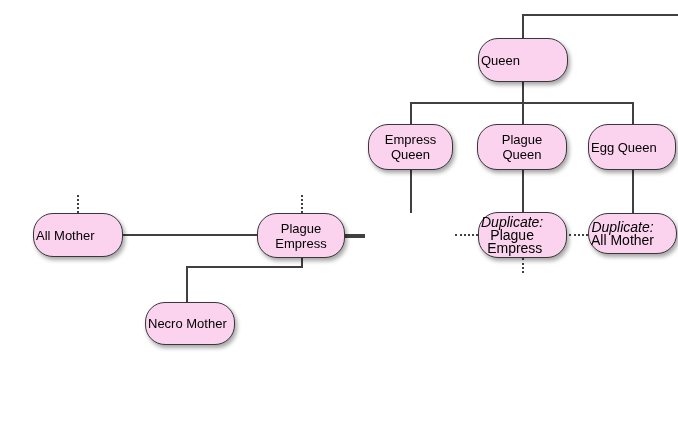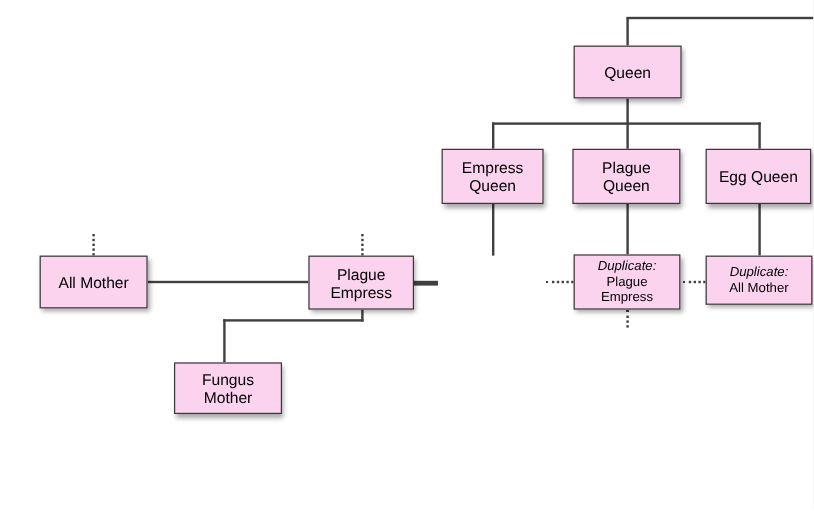--- a/index.html
+++ b/index.html
@@ -9,31 +9,31 @@
     background:#ffffff;
     overflow:hidden;
     font-family:"Liberation Sans", sans-serif;
     color:#000;
   }
   .node{
     position:absolute;
     box-sizing:border-box;
     background:var(--node-fill,#fbd3ee);
     border:1.5px solid var(--node-border,#383838);
-    border-radius:0;
+    border-radius:20px;
     box-shadow:2px 3px 4px rgba(0,0,0,0.35);
     display:flex;
     align-items:center;
-    justify-content:center;
+    justify-content:flex-start;
     text-align:center;
     font-size:13px;
     line-height:15px;
     padding:2px;
   }
-  .node.small{font-size:11px;line-height:13px;}
+  .node.small{font-size:14px;line-height:13px;}
   .node .prefix{font-style:italic;display:block;}
   .node .lbl{display:block;}
   .node .lbl.narrow{max-width:50px;margin:0 auto;}
   .edge{position:absolute;background:var(--edge-color,#404040);}
   .edge.thick{background:var(--edge-color,#404040);}
   .dotted-v{position:absolute;width:0;border-left:2px dotted var(--edge-color,#404040);background:none;}
   .dotted-h{position:absolute;height:0;border-top:2px dotted var(--edge-color,#404040);background:none;}
 </style>
 </head>
 <body>
@@ -95,16 +95,16 @@
   </div>
 
   <div class="node small" style="left:588px;top:213px;width:89px;height:41px;">
     <span>
       <span class="prefix">Duplicate:</span>
       <span class="lbl">All Mother</span>
     </span>
   </div>
 
   <div class="node" style="left:145px;top:302px;width:90px;height:43px;">
-    <span class="lbl">Fungus Mother</span>
+    <span class="lbl">Necro Mother</span>
   </div>
 
 </div>
 
 </body></html>

